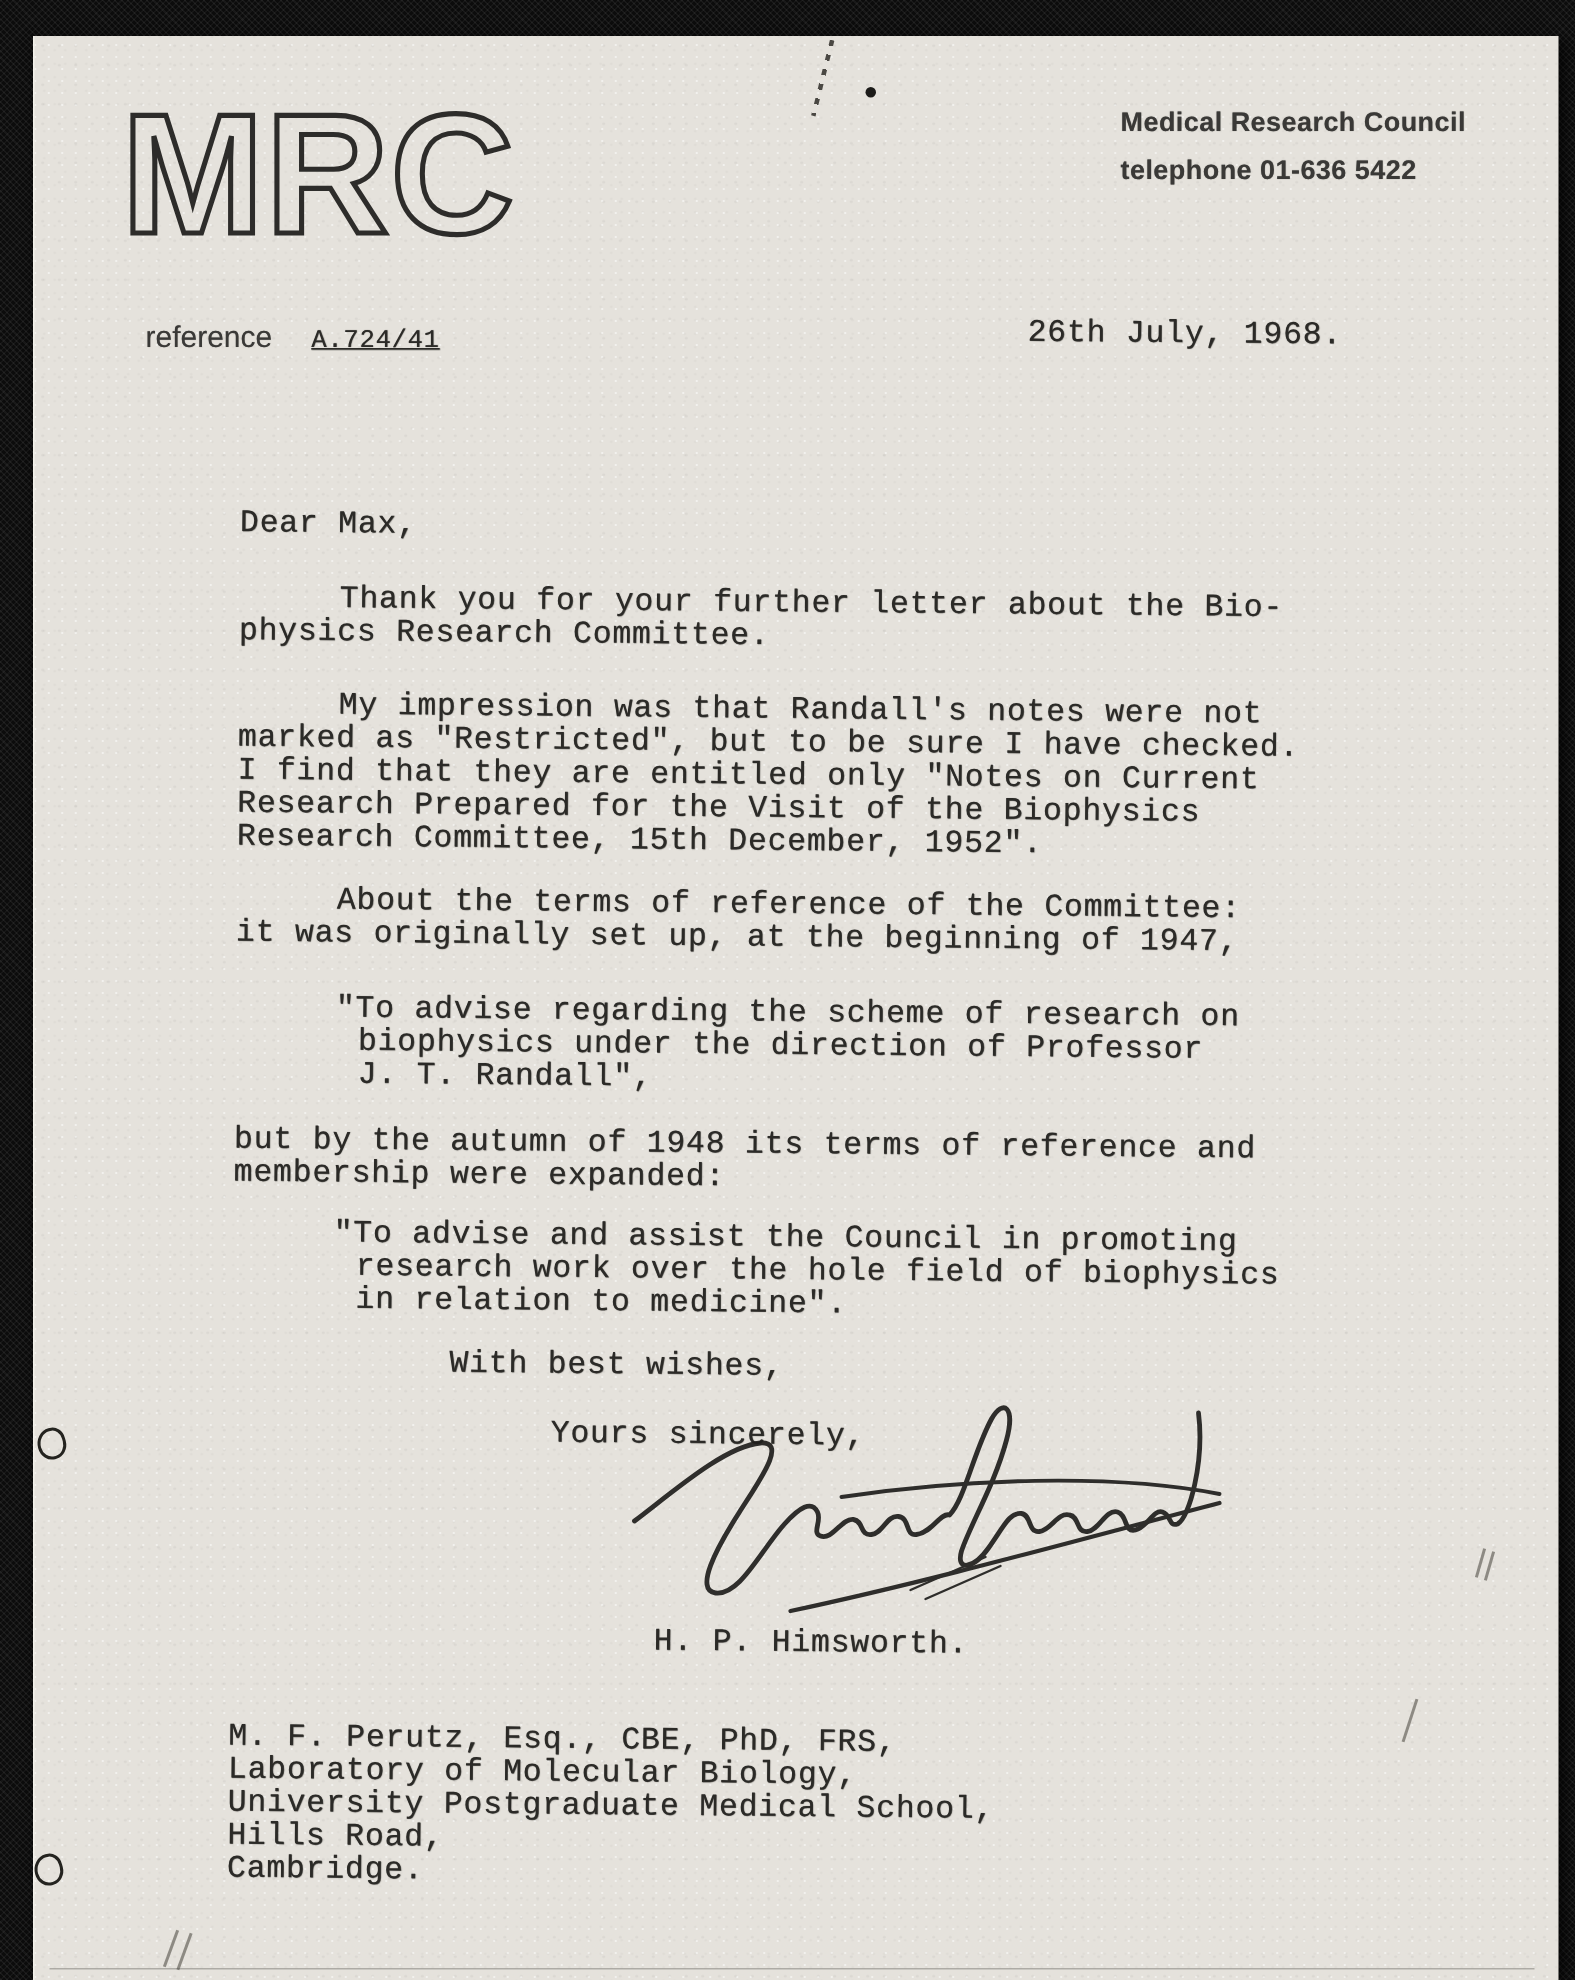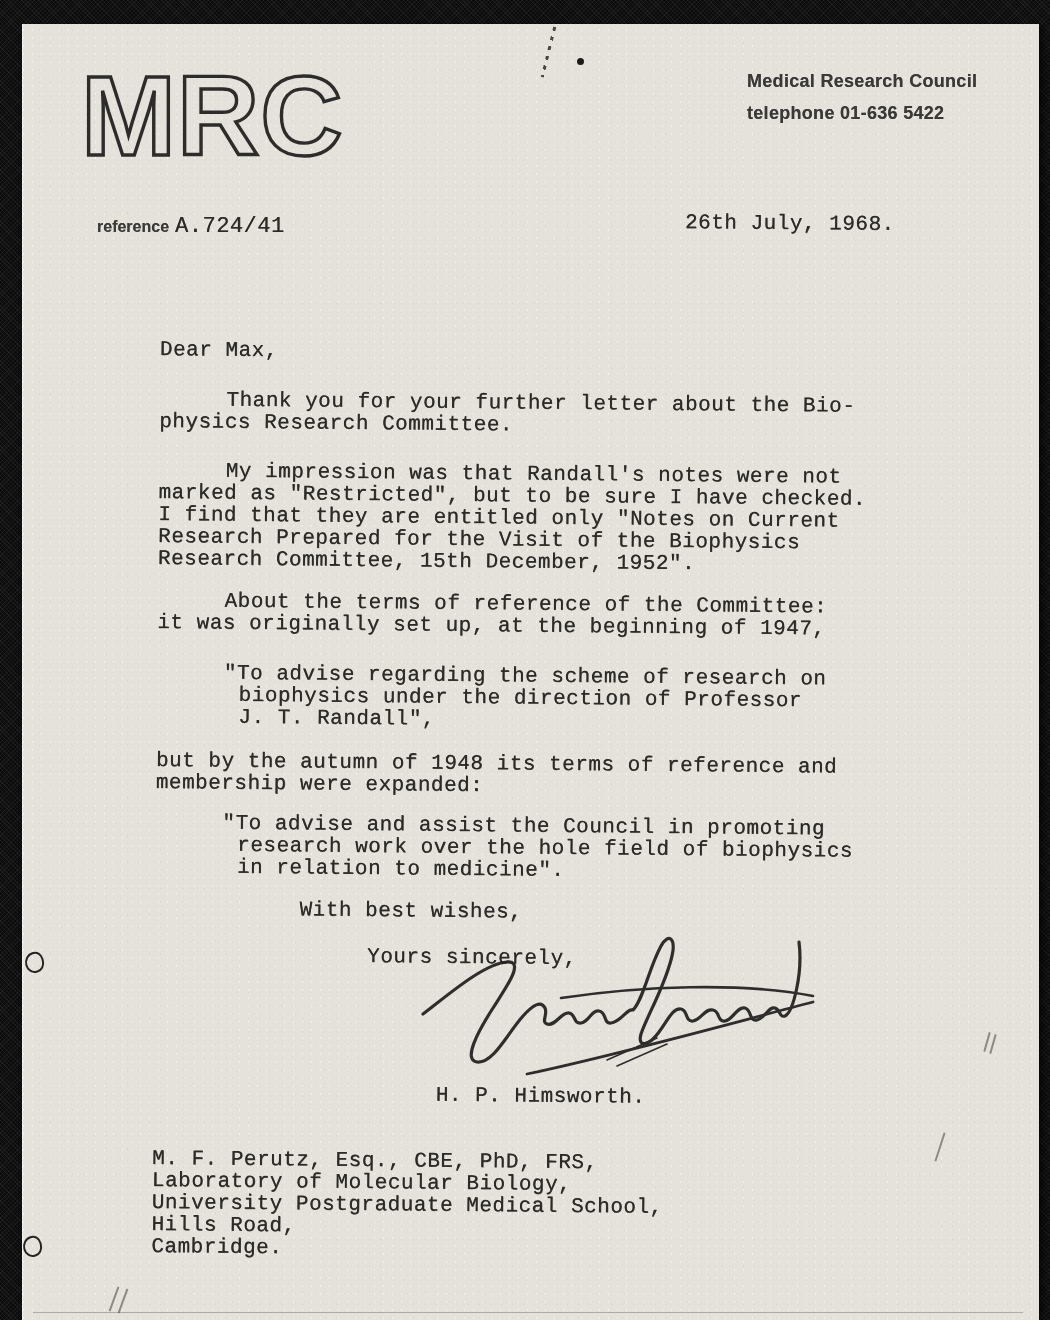--- a/index.html
+++ b/index.html
@@ -24,27 +24,27 @@
     border-left:1px solid #f3f1ea;
   }
   
   .logo-svg{position:absolute;left:56px;top:34px;}
   .lh-info{position:absolute;left:684px;top:46px;color:#3a3937;
     font-weight:bold;font-size:18px;line-height:23px;letter-spacing:0.3px;
     text-shadow:0 0 0.6px rgba(55,55,50,0.7);margin-left:40px;}
   .lh-gap{height:9px;}
   
   .ref-row{position:absolute;left:74px;top:190px;}
-  .ref-label{display:inline-block;font-size:16px;font-weight:bold;color:#3a3937;
-    vertical-align:baseline;margin-right:6px;text-shadow:0 0 0.5px rgba(55,55,50,0.6);}
+  .ref-label{display:inline-block;font-size:20px;font-weight:normal;color:#3a3937;
+    vertical-align:baseline;margin-right:26px;text-shadow:0 0 0.5px rgba(55,55,50,0.6);}
   .mono, .ref-value, .date-line{
     font-family:"Liberation Mono","DejaVu Sans Mono",monospace;
     font-size:21px;color:#2b2a27;letter-spacing:0.5px;
     text-shadow:0.3px 0.3px 0.6px rgba(35,34,30,0.75);}
-  .ref-value{font-size:22px;}
+  .ref-value{font-size:17px;text-decoration:underline;}
   .date-line{position:absolute;left:662px;top:188px;transform:rotate(0.5deg);}
   
   .typed{
     position:absolute;left:137px;top:315px;width:800px;
     font-family:"Liberation Mono","DejaVu Sans Mono",monospace;
     font-size:21px;line-height:22px;color:#2b2a27;letter-spacing:0.5px;
     text-shadow:0.3px 0.3px 0.6px rgba(35,34,30,0.75);
     transform:rotate(0.55deg);transform-origin:0 0;}
   .typed .line{white-space:pre;}
   .para-indent .line:first-child{text-indent:67px;}

